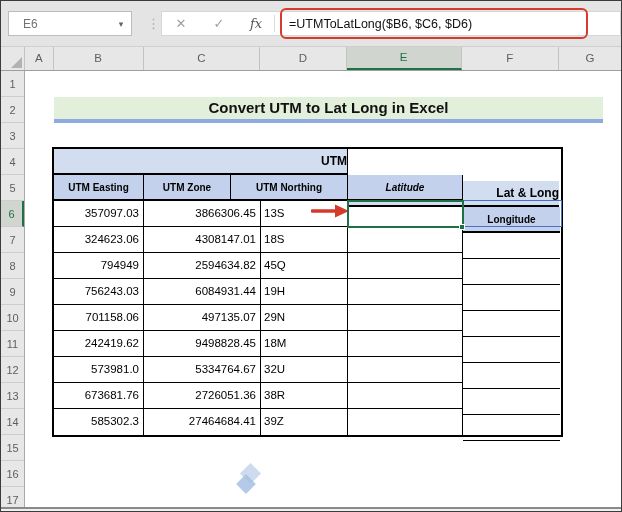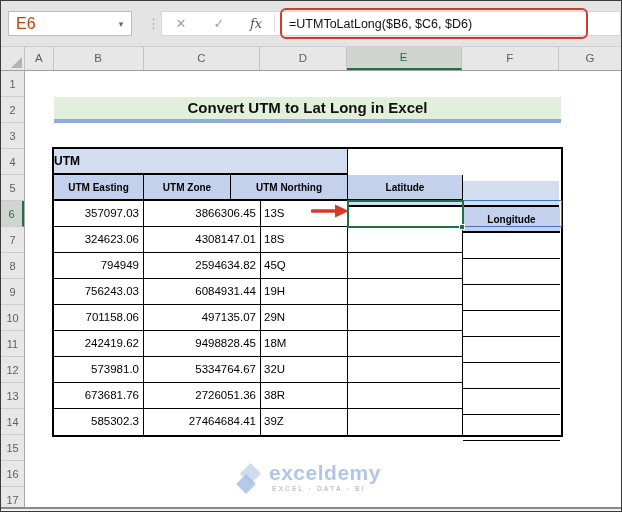--- a/index.html
+++ b/index.html
@@ -5,52 +5,52 @@
   html,body{margin:0;padding:0;background:#fff;}
   *{box-sizing:border-box;}
   .screen{
     position:relative;width:622px;height:512px;overflow:hidden;
     font-family:"Liberation Sans",sans-serif;
     border:1px solid #3c3c3c;background:#fff;
   }
   
   .topbar{position:absolute;left:0;top:0;width:100%;height:46px;background:#e4e4e4;border-bottom:1px solid #cfcfcf;}
   .namebox{position:absolute;left:7px;top:10px;width:124px;height:25px;background:#fff;border:1px solid #bdbdbd;display:flex;align-items:center;}
-  .namebox .nb-val{flex:1;padding-left:7px;font-size:16px;color:#c2410c;}
+  .namebox .nb-val{flex:1;padding-left:14px;font-size:12px;color:#737373;}
   .namebox .nb-arrow{width:20px;text-align:center;font-size:9px;color:#666;}
   .dots{position:absolute;left:146px;top:10px;height:25px;line-height:25px;color:#a8a8a8;font-size:13px;}
   .fbar{position:absolute;left:160px;top:10px;right:0;height:25px;background:#fff;border:1px solid #d6d6d6;display:flex;align-items:center;}
   .fi{width:38px;text-align:center;color:#a0a0a0;font-size:13px;}
   .fx{width:36px;text-align:center;color:#555;font-size:13px;font-style:italic;font-family:"DejaVu Serif",serif;}
   .fdiv{width:1px;height:17px;background:#dcdcdc;margin-right:14px;}
   .ftext{font-size:12.5px;color:#111;white-space:nowrap;}
   .redbox{position:absolute;left:279px;top:7px;width:308px;height:31px;border:2.5px solid #d53a2b;border-radius:6px;pointer-events:none;}
   
   .colheads{position:absolute;left:0;top:46px;width:100%;height:24px;background:#e7e7e7;border-bottom:1px solid #9f9f9f;display:flex;}
   .corner{position:relative;width:24px;height:23px;border-right:1px solid #c3c3c3;}
   .corner .tri{position:absolute;right:2px;bottom:2px;width:0;height:0;border-left:11px solid transparent;border-bottom:11px solid #b2b2b2;}
   .ch{height:23px;line-height:23px;text-align:center;font-size:11.5px;color:#5e5e5e;border-right:1px solid #c3c3c3;}
   .ch.sel{background:#d0d5d0;color:#1e7145;border-bottom:2px solid #1e7145;line-height:21px;}
   
   .rowheads{position:absolute;left:0;top:70px;width:24px;height:442px;background:#e7e7e7;border-right:1px solid #a8a8a8;}
   .rh{height:26px;line-height:26px;text-align:center;font-size:11px;color:#5e5e5e;border-bottom:1px solid #cdcdcd;}
   .rh.sel{background:#d0d5d0;color:#1e7145;border-right:2px solid #1e7145;}
-  .banner{position:absolute;left:53px;top:96px;width:507px;height:26px;background:#e2efda;border-bottom:4px solid #8faadc;
+  .banner{position:absolute;left:53px;top:96px;width:549px;height:26px;background:#e2efda;border-bottom:4px solid #8faadc;
           text-align:center;font-size:15px;font-weight:bold;color:#111;line-height:22px;}
   
   .tbl{position:absolute;left:51px;top:146px;width:511px;border:2px solid #000;background:transparent;}
   .trow{display:flex;height:26px;}
   .c{border-right:1px solid #000;border-bottom:1px solid #000;font-size:11.5px;color:#000;height:26px;line-height:25px;overflow:hidden;white-space:nowrap;}
   .c.last{border-right:none;margin-top:32px;}
   .trow.lastrow .c{border-bottom:none;}
-  .ghead{background:#d3ddf0;font-weight:bold;text-align:left;border-right:1.5px solid #000;border-bottom:2px solid #000;font-size:12px;}
+  .ghead{background:#d3ddf0;font-weight:bold;text-align:right;border-right:1.5px solid #000;border-bottom:2px solid #000;font-size:12px;}
   .chead{background:#c4d1ec;font-weight:bold;text-align:center;border-right:1.5px solid #000;border-bottom:2px solid #000;font-size:10px;}
   .num{text-align:right;padding-right:4px;}
   .zone{text-align:left;padding-left:3px;}
-  .wB{width:90px;}.wC{width:117px;}.wD{width:87px;}.wE{width:115px;}.wF{width:97px;}
+  .wB{width:90px;}.wC{width:117px;}.wD{width:87px;}.wE{width:115px;font-style:italic;}.wF{width:97px;}
   .wUTM{width:294px;}.wLL{width:211px;}
   
   .selE6{position:absolute;left:346px;top:199px;width:117px;height:28px;border:2px solid #1e7145;pointer-events:none;z-index:6;}
   .fillhandle{position:absolute;left:458px;top:223px;width:6px;height:6px;background:#1e7145;border:1px solid #fff;z-index:7;}
   .selF6{position:absolute;left:462px;top:199px;width:99px;height:27px;border:1.5px solid #4472c4;pointer-events:none;z-index:5;}
   .arrow{position:absolute;left:310px;top:203px;width:38px;height:14px;z-index:6;}
   
   .wm{position:absolute;left:236px;top:462px;display:flex;align-items:flex-start;opacity:.8;pointer-events:none;z-index:4;}
   .wm-logo{position:relative;width:30px;height:34px;}
   .wm-logo .d1{position:absolute;left:6px;top:3px;width:15px;height:15px;background:#c3d2ea;transform:rotate(45deg);}
@@ -201,22 +201,18 @@
   </svg>
   <div class="selF6"></div>
   <div class="selE6"></div>
   <div class="fillhandle"></div>
 
   <div class="wm">
     <div class="wm-logo">
       <div class="d1"></div>
         <div class="d2"></div>
     </div>
-    <div class="wm-text">
-      <div class="wm-brand">exceldemy</div>
-      <div class="wm-tag">EXCEL · DATA · BI</div>
-    </div>
   </div>
 
   <div class="bframe"></div>
   <div class="bpad"></div>
 
 </div>
 
 </body></html>

